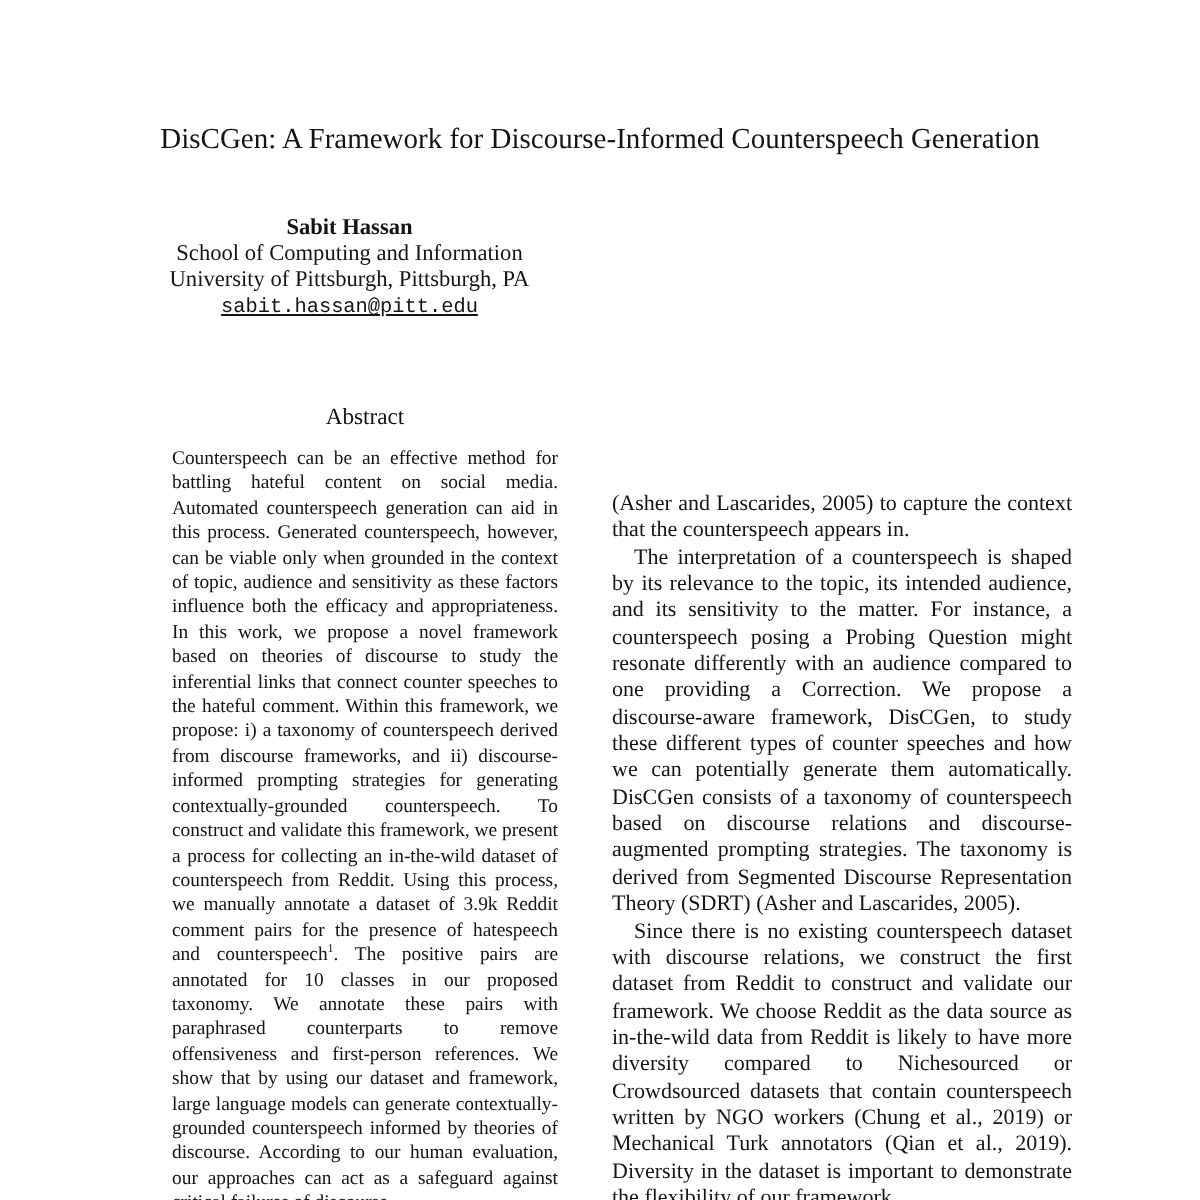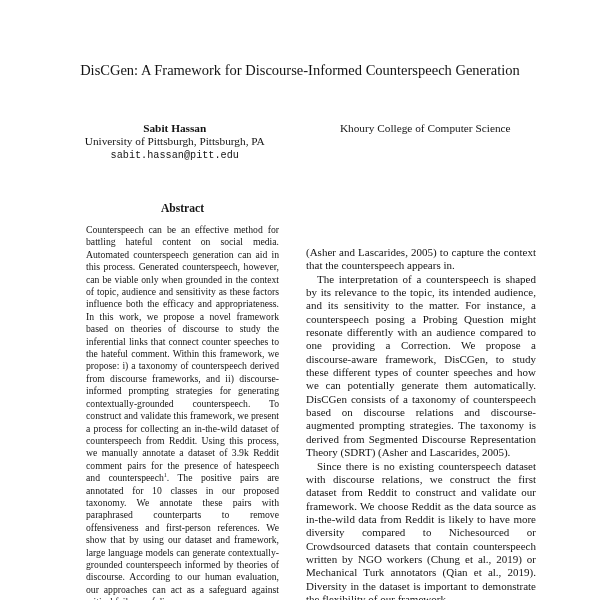--- a/index.html
+++ b/index.html
@@ -11,33 +11,33 @@
     font-family: "Liberation Serif", serif;
     color: #141414;
   }
   .paper-title {
     position: absolute; top: 61px; left: 60px; width: 480px;
     text-align: center;
     font-size: 14.5px; font-weight: normal; line-height: 19.5px;
     margin: 0;
   }
   .authors {
-    position: absolute; top: 122px; left: 55px; width: 490px;
+    position: absolute; top: 108px; left: 55px; width: 490px;
     display: flex;
     gap: 11px;
   }
   .author-block { flex: 1; text-align: center; font-size: 11.3px; line-height: 13px; }
   .author-name { font-weight: bold; }
   .author-email {
     font-family: "Liberation Mono", monospace;
-    font-size: 10.2px; margin-top: 1px;
+    font-size: 10.2px; margin-top: 1px; text-decoration: underline;
   }
   .col-left { position: absolute; top: 202px; left: 86px; width: 193px; }
   .abstract-heading {
-    text-align: center; font-weight: bold; font-size: 11.6px;
+    text-align: center; font-weight: normal; font-size: 11.6px;
     margin: 0 0 9px 0;
   }
   .abstract-body {
     font-size: 9.7px; line-height: 12.4px;
     text-align: justify;
   }
   .col-right {
     position: absolute; top: 202px; left: 306px; width: 230px;
     font-size: 11px; line-height: 13.35px;
     text-align: justify;
@@ -52,25 +52,25 @@
 </head>
 <body>
 
 <div>
 
   <h1 class="paper-title">DisCGen: A Framework for Discourse-Informed Counterspeech Generation</h1>
 
   <div class="authors">
     <div class="author-block">
       <div class="author-name">Sabit Hassan</div>
+      <div class="author-affiliation">School of Computing and Information</div>
       <div class="author-affiliation">University of Pittsburgh, Pittsburgh, PA</div>
       <div class="author-email">sabit.hassan@pitt.edu</div>
     </div>
     <div class="author-block">
-      <div class="author-affiliation">Khoury College of Computer Science</div>
     </div>
   </div>
 
   <div class="col-left">
     <h2 class="abstract-heading">Abstract</h2>
     <div class="abstract-body"><span>Counterspeech can be an effective method for battling hateful content on social media. Automated counterspeech generation can aid in this process. Generated counterspeech, however, can be viable only when grounded in the context of topic, audience and sensitivity as these factors influence both the efficacy and appropriateness. In this work, we propose a novel framework based on theories of discourse to study the inferential links that connect counter speeches to the hateful comment. Within this framework, we propose: i) a taxonomy of counterspeech derived from discourse frameworks, and ii) discourse-informed prompting strategies for generating contextually-grounded counterspeech. To construct and validate this framework, we present a process for collecting an in-the-wild dataset of counterspeech from Reddit. Using this process, we manually annotate a dataset of </span><span class="b">3.9k</span><span> Reddit comment pairs for the presence of hatespeech and counterspeech</span><sup>1</sup><span>. The positive pairs are annotated for 10 classes in our proposed taxonomy. We annotate these pairs with paraphrased counterparts to remove offensiveness and first-person references. We show that by using our dataset and framework, large language models can generate contextually-grounded counterspeech informed by theories of discourse. According to our human evaluation, our approaches can act as a safeguard against critical failures of discourse-</span></div>
   </div>
 
   <div class="col-right">
     <p class="para"><span>(Asher and Lascarides, 2005) to capture the context that the counterspeech appears in.</span></p>

